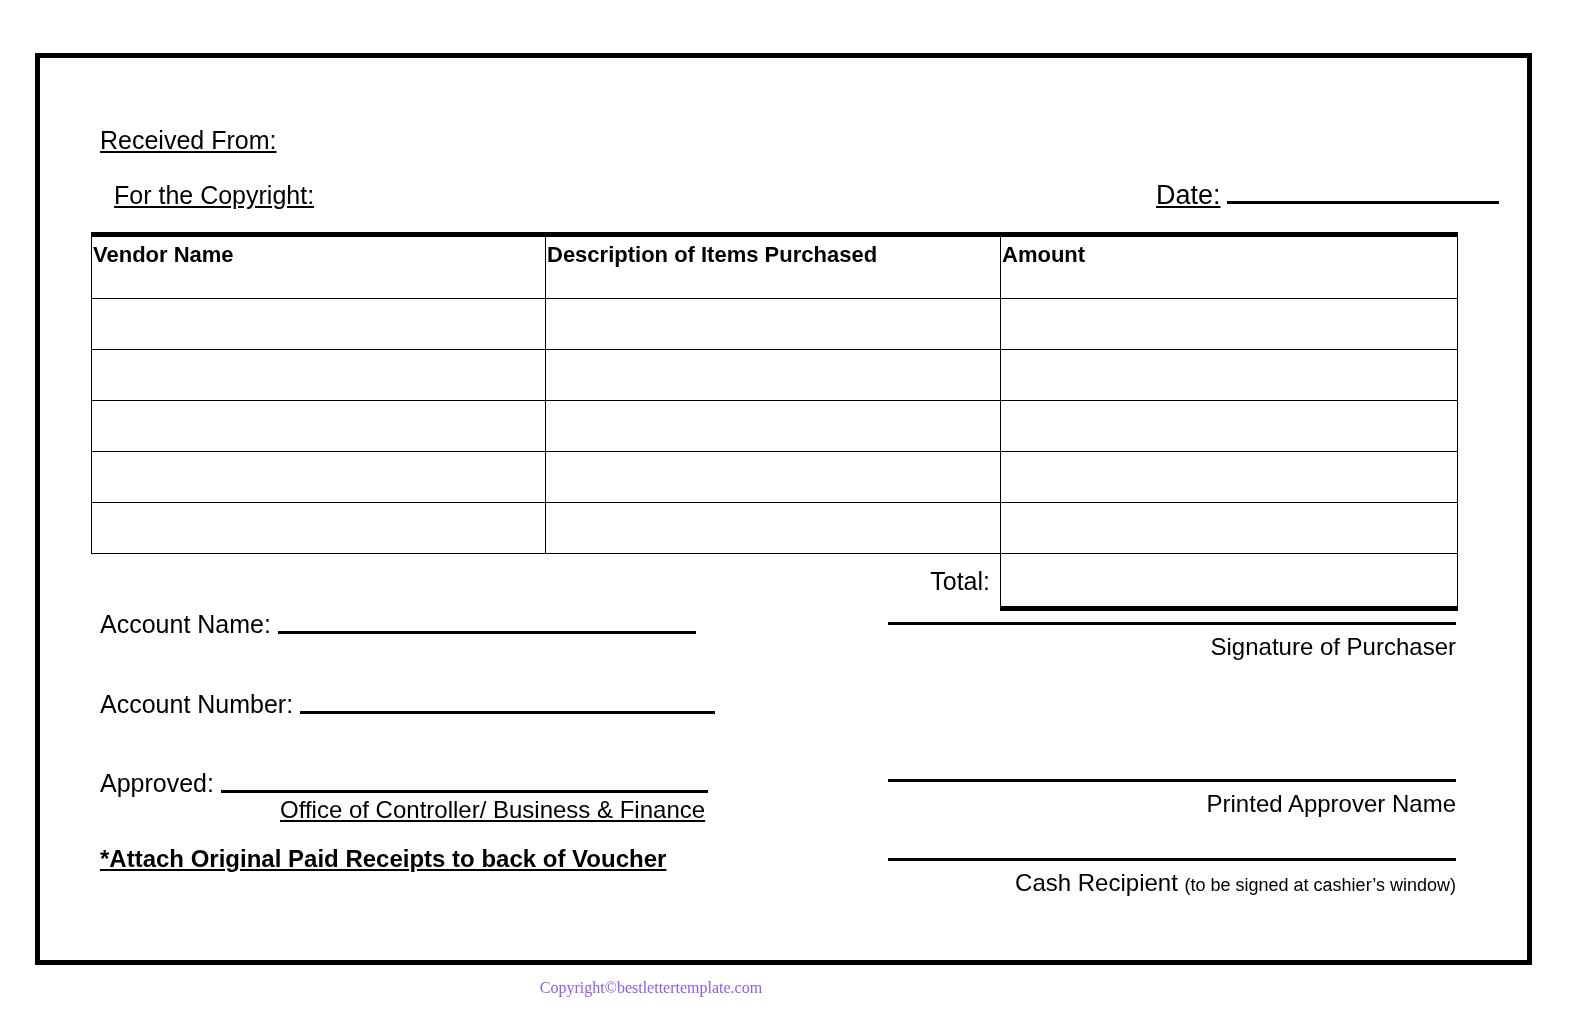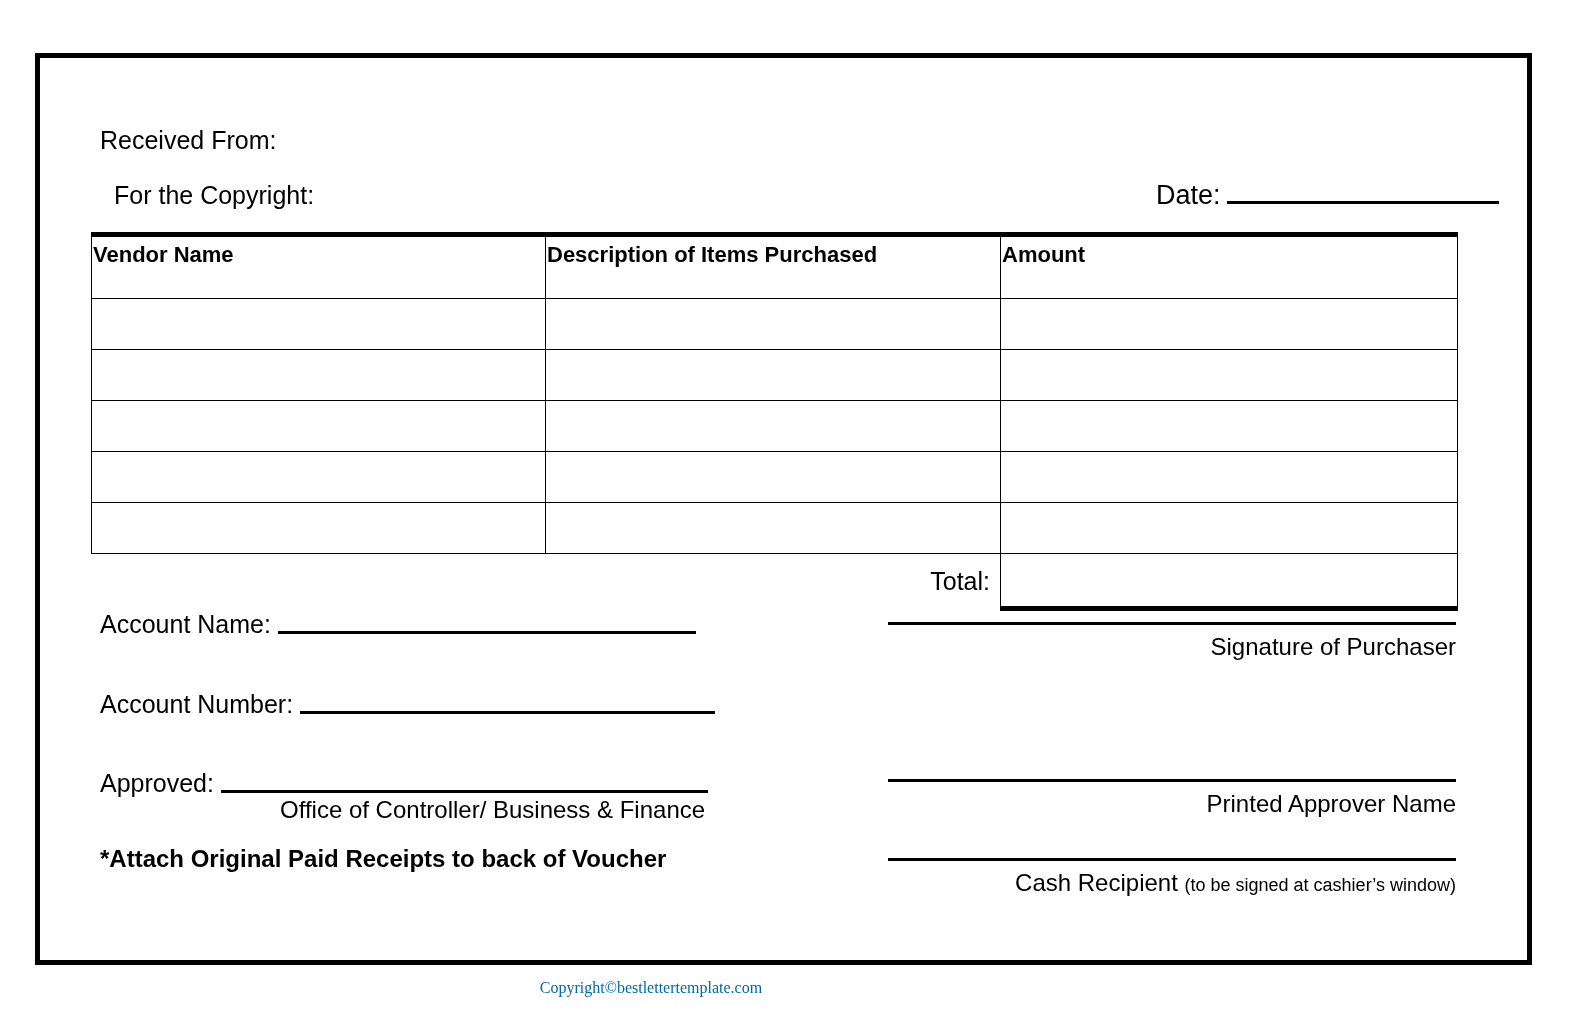--- a/index.html
+++ b/index.html
@@ -32,20 +32,21 @@
     height: 912px;
     border: 5px solid #000000;
     box-sizing: border-box;
     background: #ffffff;
   }
 
   .txt {
     position: absolute;
     white-space: nowrap;
     line-height: 1;
+    text-decoration: underline;
   }
 
   
   #received-from {
     left: 100px;
     top: 128px;
     font-size: 25px;
   }
   #for-the-following {
     left: 114px;
@@ -168,21 +169,21 @@
 
   
   #copyright {
     position: absolute;
     left: 0;
     top: 979px;
     width: 1302px;
     text-align: center;
     font-family: "Liberation Serif", serif;
     font-size: 16px;
-    color: #0369a1;
+    color: #8b5cf6;
   }
 </style>
 </head>
 <body>
 
 <div id="page">
 
   <div id="form-border"></div>
 
   <div class="txt" id="received-from">Received From:</div>

